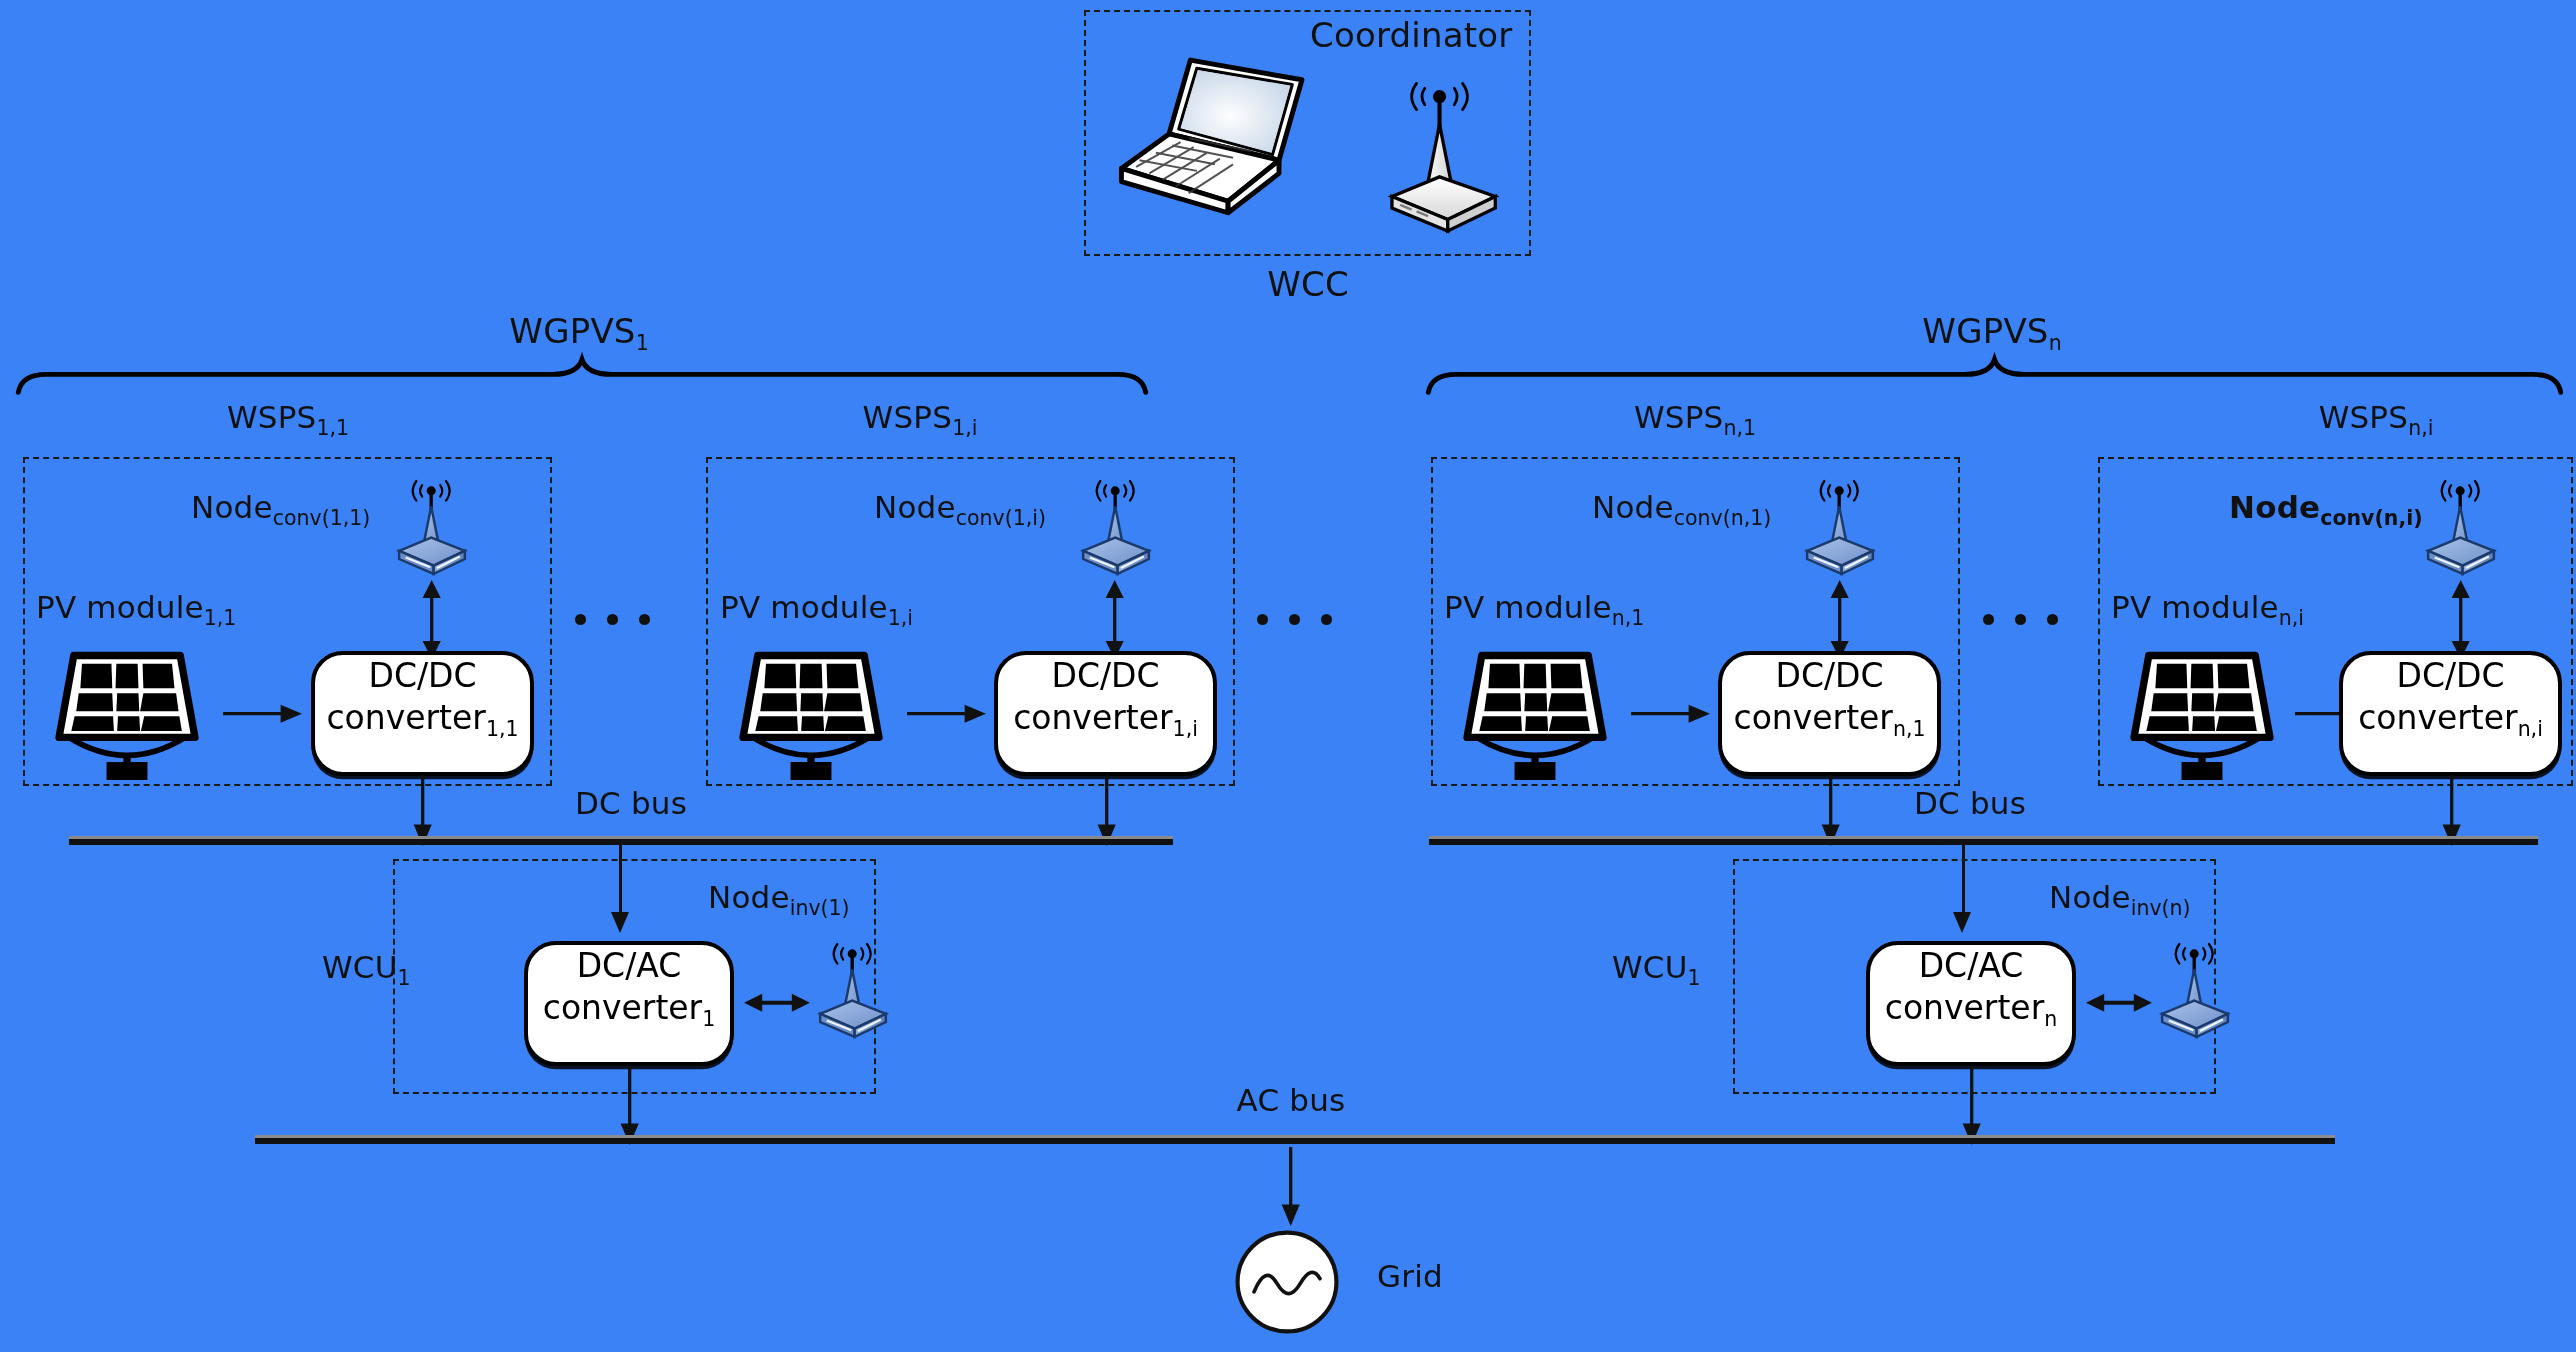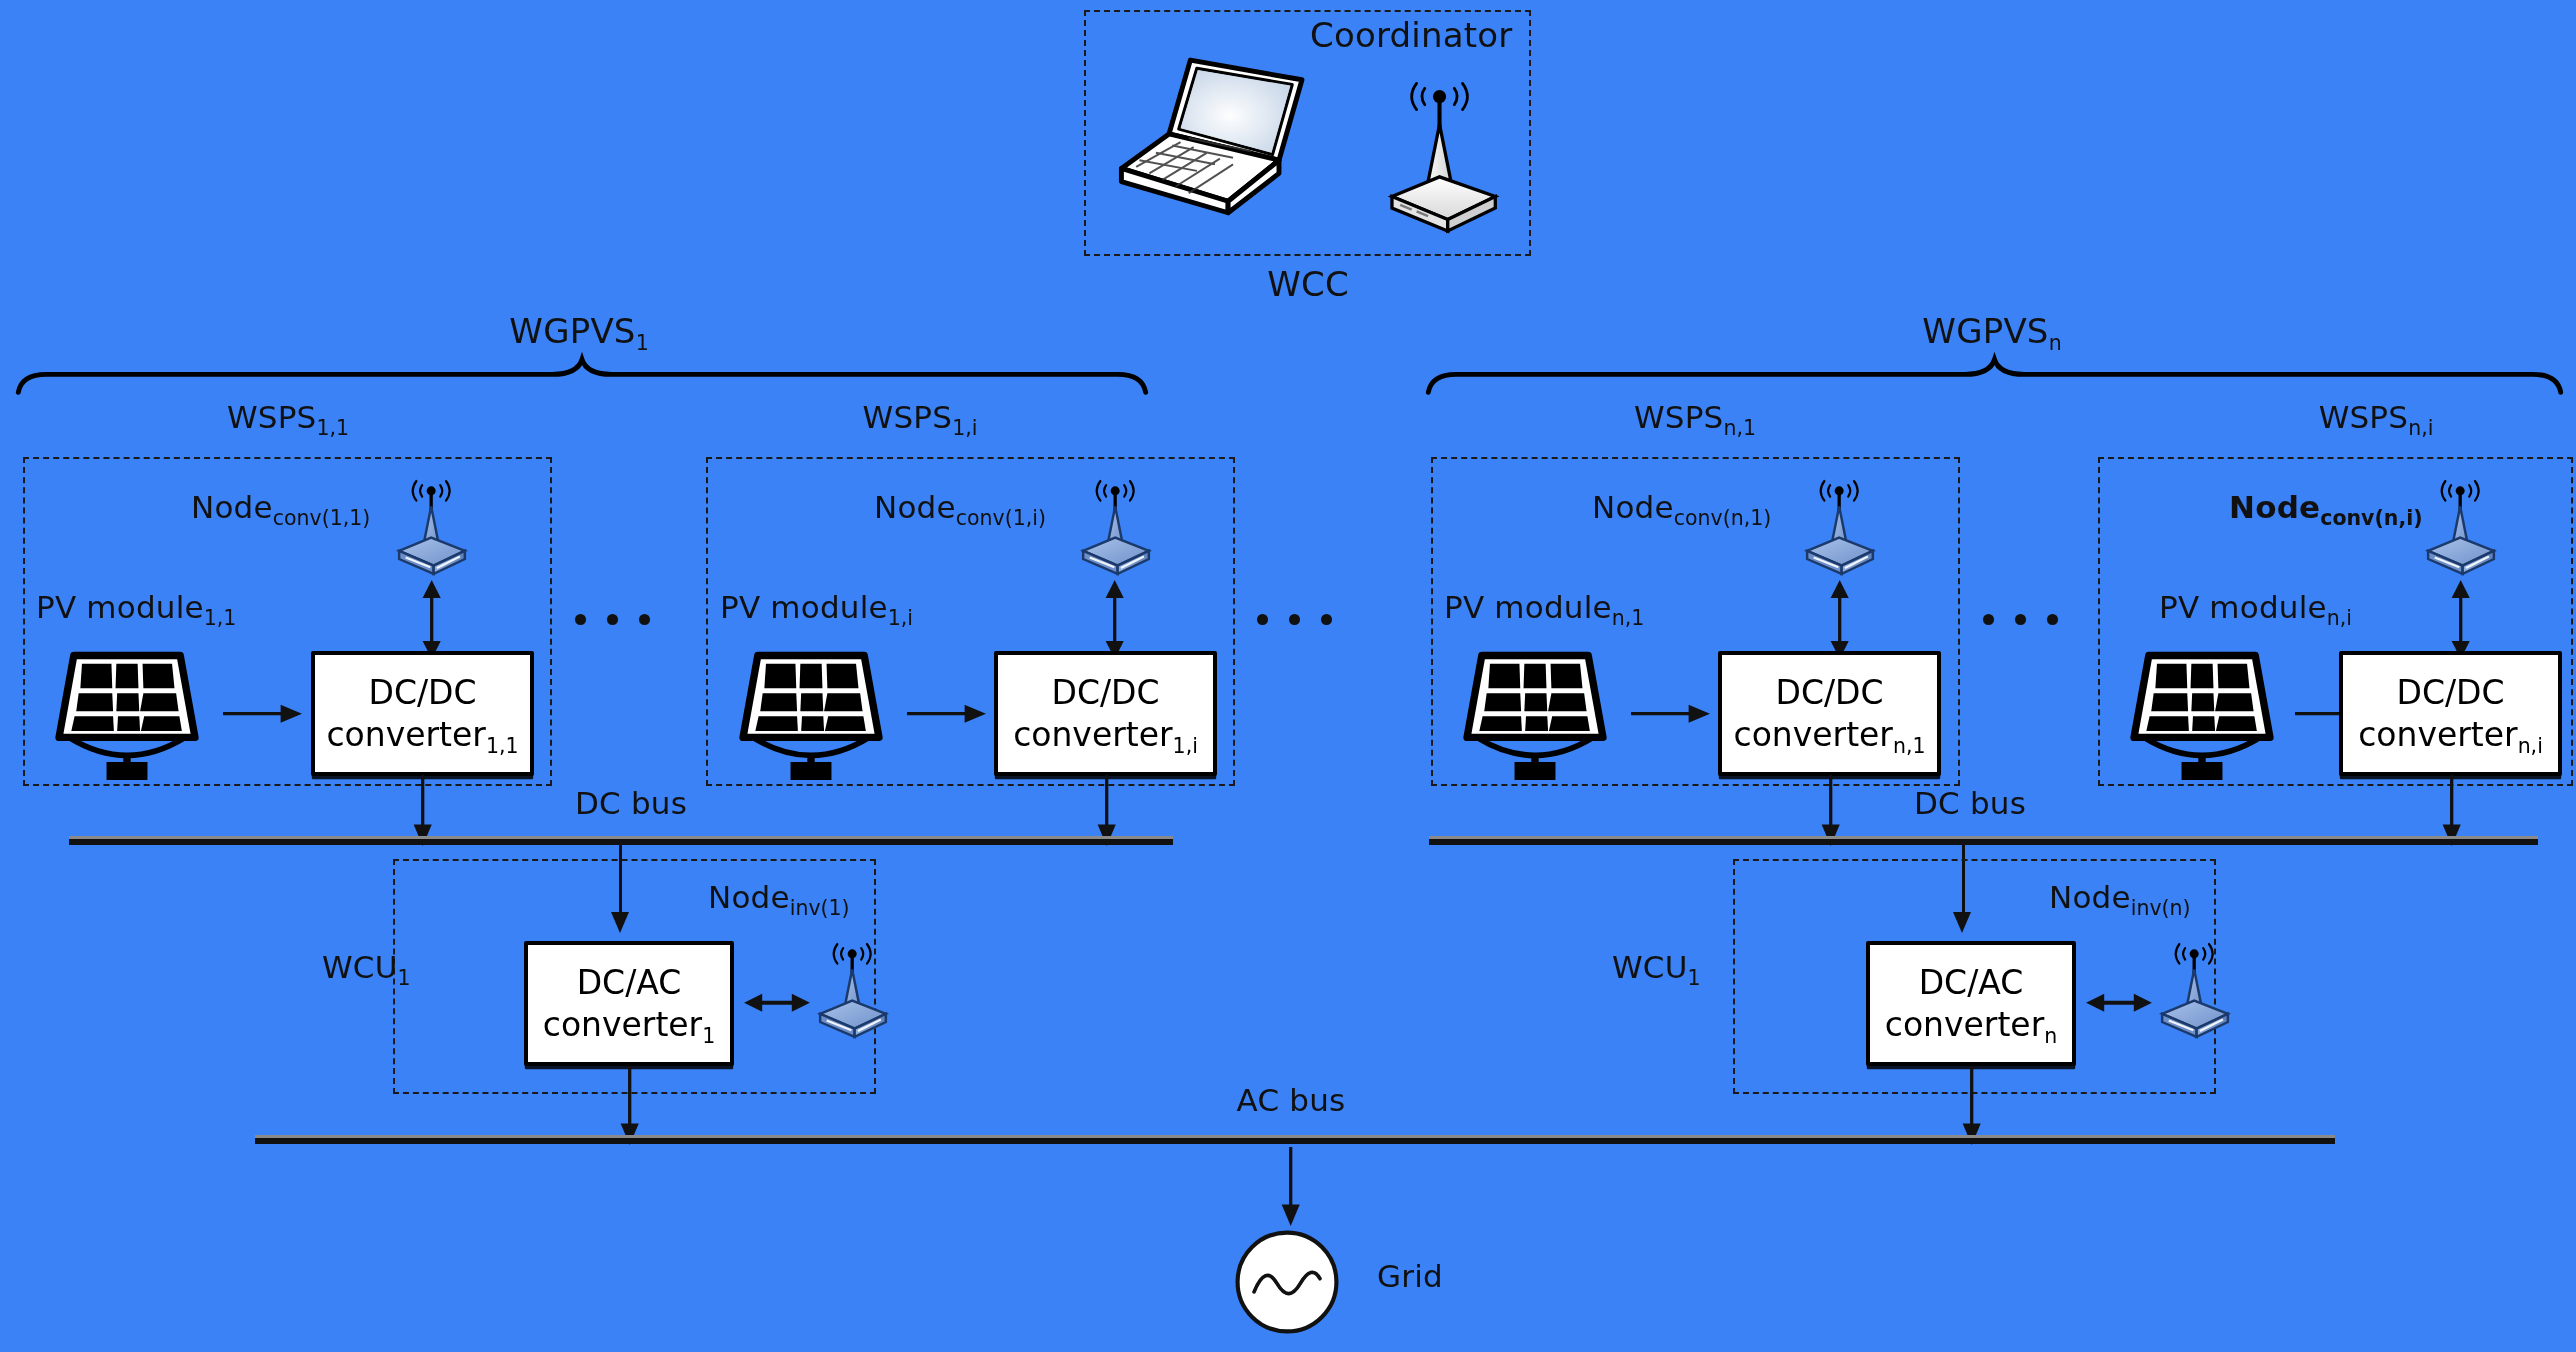--- a/index.html
+++ b/index.html
@@ -43,26 +43,25 @@
     border:2.5px dashed #1a1a1a;
     background:transparent;
     box-sizing:border-box;
   }
 
   
   .convbox{
     position:absolute;
     box-sizing:border-box;
     border:4.1px solid #000;
-    border-radius:2px;
+    border-radius:32px;
     background:#fff;
     display:flex;
     flex-direction:column;
     align-items:center;
-    justify-content:center;
     text-align:center;
     font-size:33px;
     line-height:1.26;
     box-shadow:0 4.1px 0 -0.8px rgba(0,0,0,0.85);
   }
   .convbox .sub{font-size:20.5px;position:relative;top:7.4px;}
 
   
   .bus{
     position:absolute;
@@ -503,21 +502,21 @@
   </div>
 
   <div class="abs" style="left:2450px;top:580px;width:21.4px;height:79px;">
     <svg width="21.4" height="79" viewBox="0 0 26 96">
       <path d="M13,10 L13,86" stroke="#111" stroke-width="4"></path>
       <path d="M13,0 L24,22 L2,22 Z" fill="#111"></path>
       <path d="M13,96 L24,74 L2,74 Z" fill="#111"></path>
     </svg>
   </div>
 
-  <div class="lbl small" style="left:2111px;top:591px;margin-left:48px;">
+  <div class="lbl small" style="left:2111px;top:591px;">
     <span>PV module</span><span class="sub">n,i</span>
   </div>
 
   <div class="abs" style="left:2124px;top:649px;width:156px;height:131px;">
     <svg width="156" height="131" viewBox="0 0 190 160">
       <g stroke="#000" stroke-width="9" fill="#fff" stroke-linejoin="round">
         <path d="M30,8 L160,8 L178,108 L12,108 Z"></path>
       </g>
       <g fill="#000">
         <path d="M40,18 L76,18 L77,48 L38,48 Z"></path>

